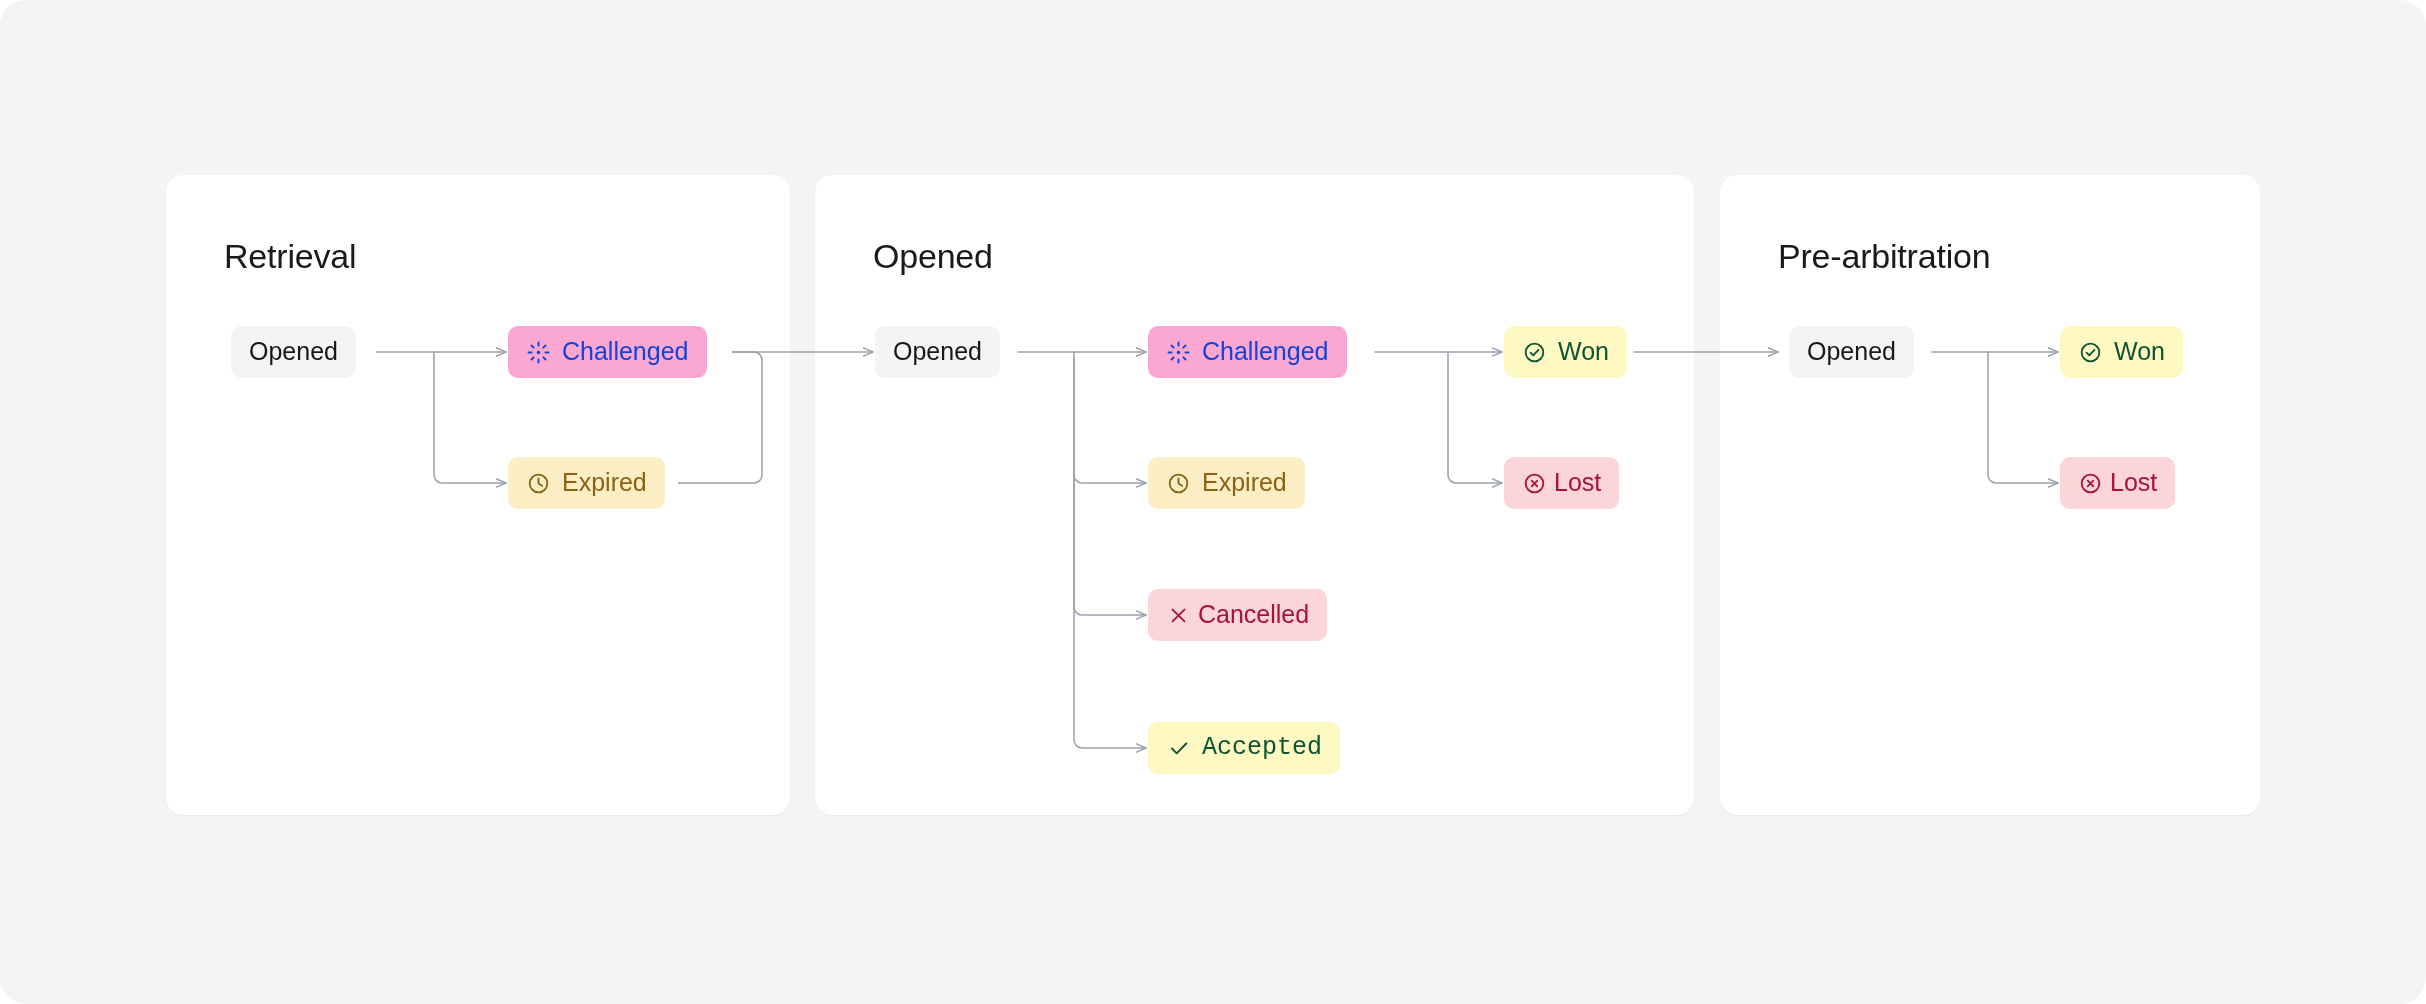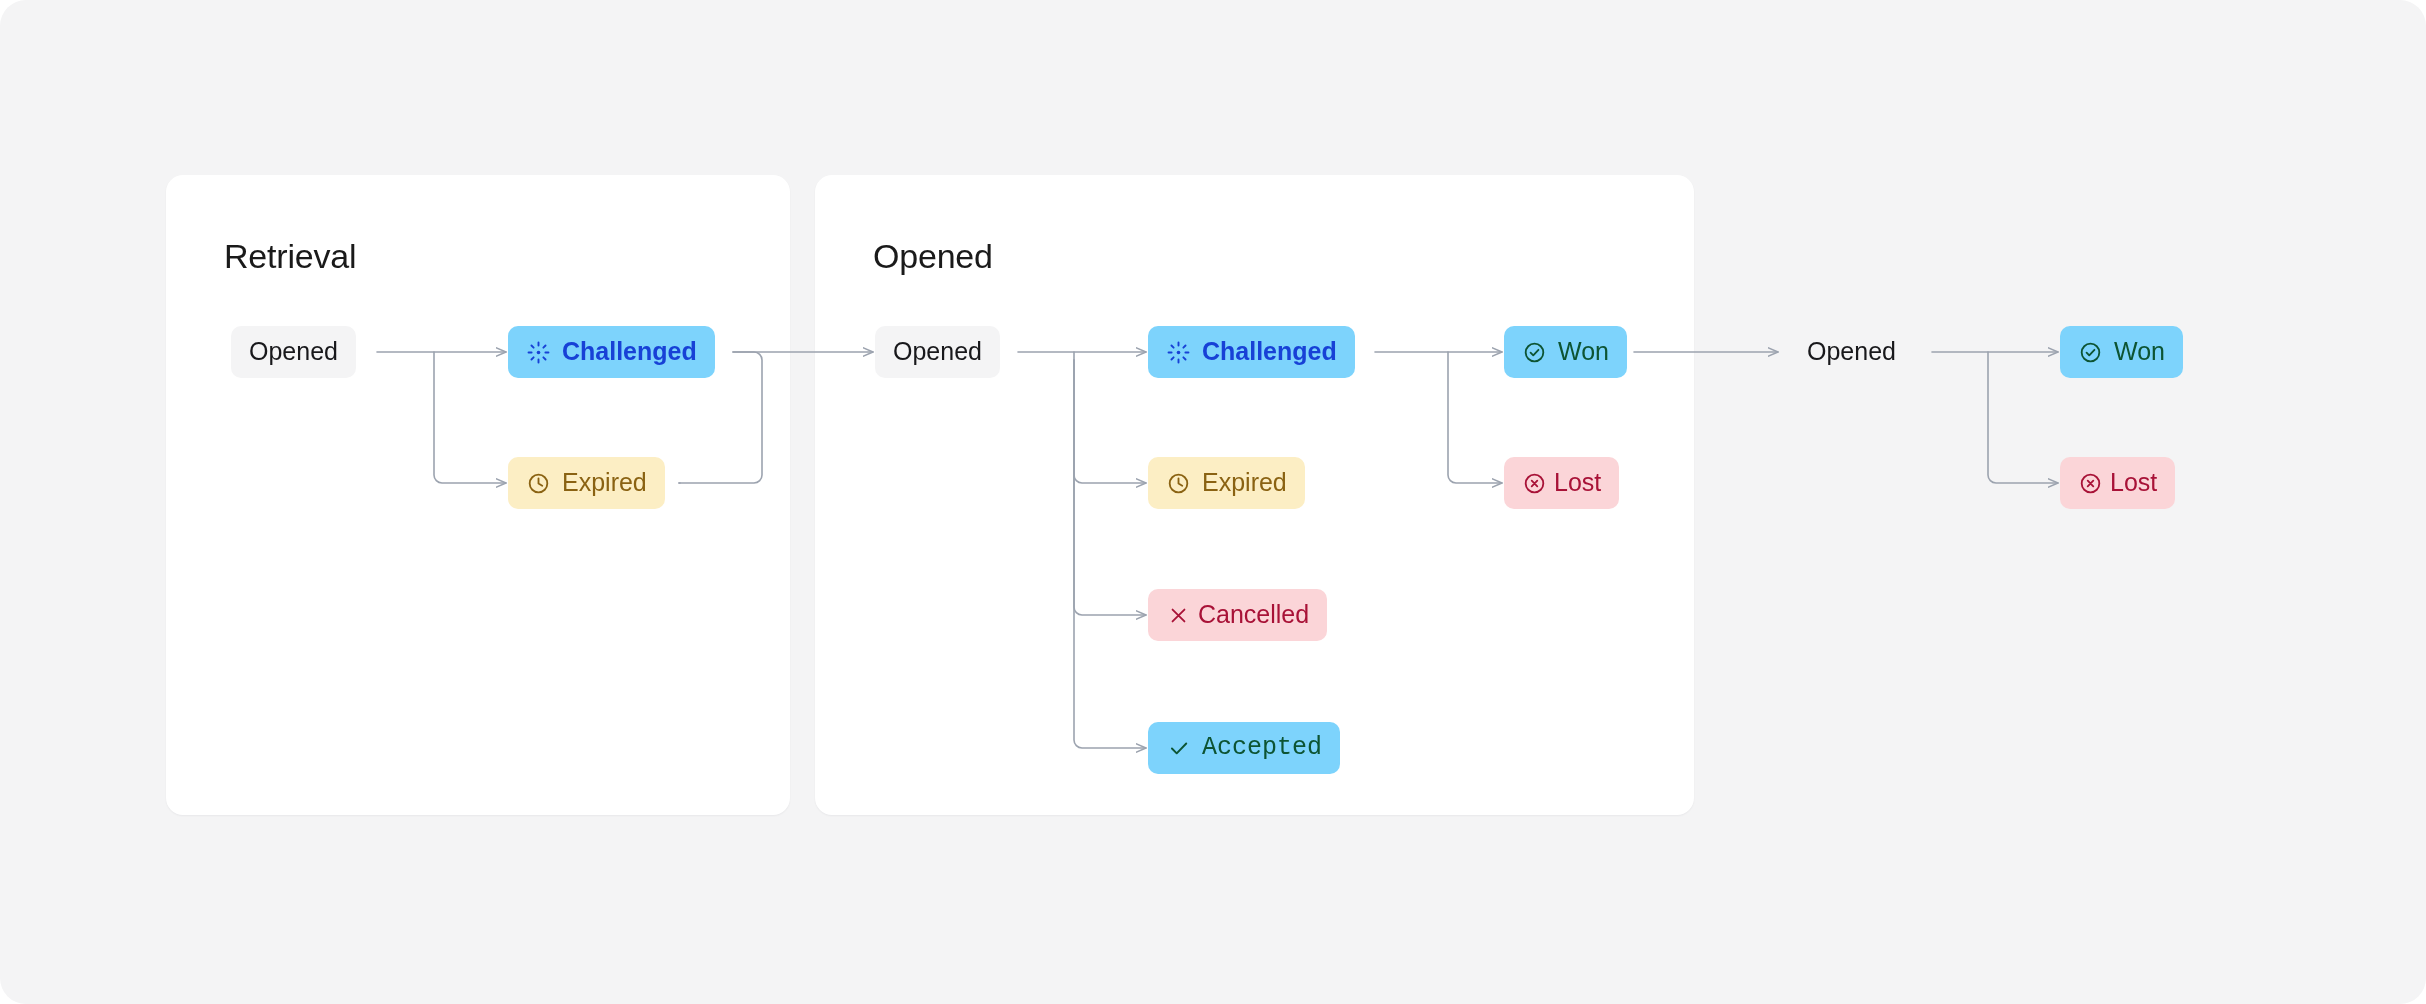--- a/index.html
+++ b/index.html
@@ -79,39 +79,42 @@
     display: flex;
     align-items: center;
     justify-content: center;
     width: 25px;
     height: 25px;
     flex: 0 0 25px;
   }
   .node .ic svg { display: block; }
 
   .n-neutral  { background: #f4f4f5; color: #18181b; align-items: center; }
-  .n-blue     { background: #7dd3fc; color: #1741d6; font-weight: bold; }
+  .n-blue     { background: #f9a8d4; color: #1741d6; }
   .n-yellow   { background: #fceec4; color: #8a6212; text-align: right; }
   .n-red      { background: #fbd5d8; color: #a81237; gap: 7px; }
-  .n-green    { background: #7dd3fc; color: #0d5433; }
+  .n-green    { background: #fef9c3; color: #0d5433; }
 </style>
 </head>
 <body>
 
 <div id="stage">
   <div id="panel"></div>
 
   <div class="card" id="card-retrieval">
     <div class="card-title">Retrieval</div>
   </div>
 
   <div class="card" id="card-dispute">
     <div class="card-title">Opened</div>
   </div>
 
+  <div class="card" id="card-prearbitration">
+    <div class="card-title">Pre-arbitration</div>
+  </div>
 
   <svg id="wires" viewBox="0 0 2426 1004" width="2426" height="1004" fill="none">
     <defs>
       <marker id="arw" viewBox="0 0 10 10" refX="9" refY="5" markerWidth="7" markerHeight="7" orient="auto-start-reverse">
         <path d="M 0 1.2 L 9 5 L 0 8.8" fill="none" stroke="#9ca3af" stroke-width="1.3" stroke-linecap="round" stroke-linejoin="round"></path>
       </marker>
     </defs>
     <g stroke="#9ca3af" stroke-width="1.6" fill="none" stroke-linecap="round" stroke-linejoin="round">
 
       <path d="M 377 352 H 506" marker-end="url(#arw)"></path>

